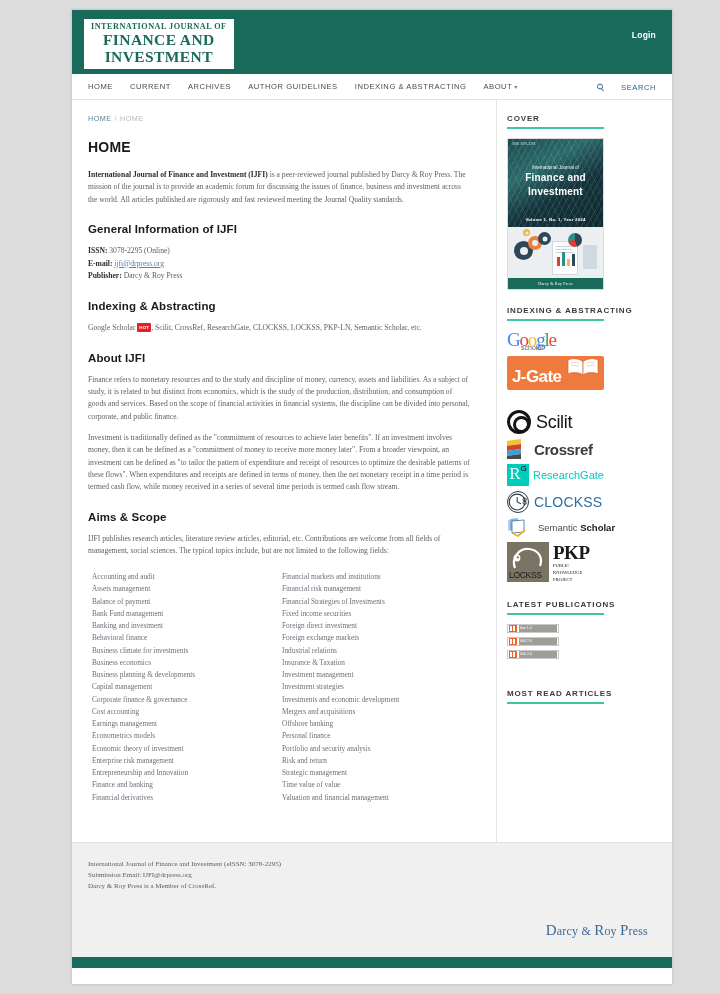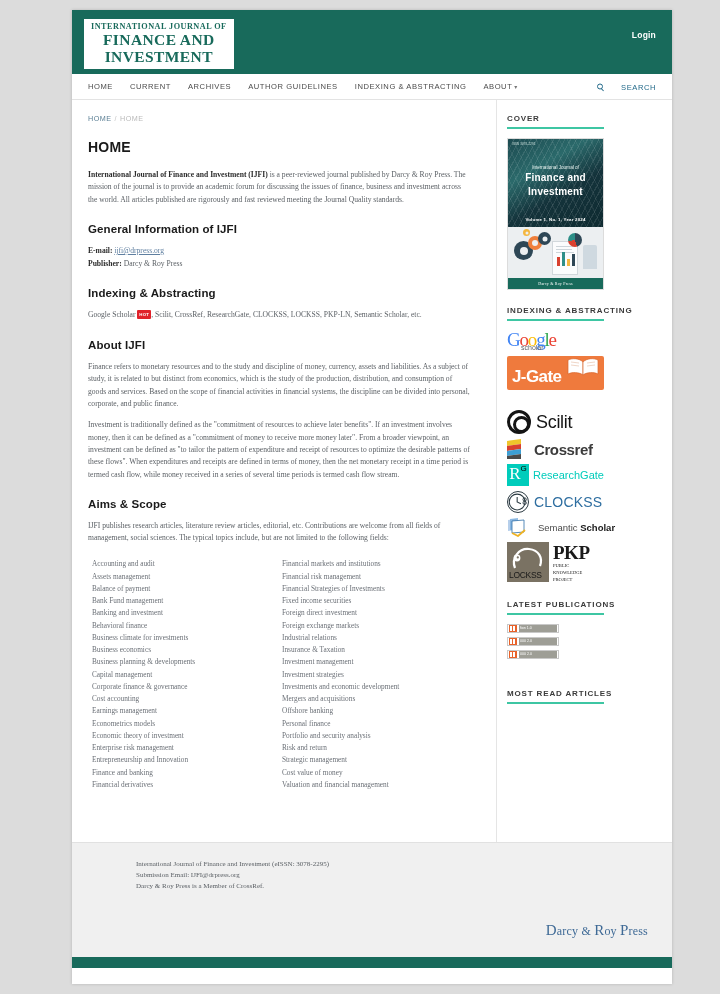--- a/index.html
+++ b/index.html
@@ -363,21 +363,21 @@
     padding-left: 1px; overflow: hidden; white-space: nowrap;
   }
 
   
   .footer {
     background: #f0f0f0; border-top: 1px solid #e1e1e1;
     padding: 16px 20px 10px 16px; position: relative; min-height: 115px;
   }
   .footer-line {
     font-family: "Liberation Serif", serif;
-    font-size: 7px; color: #5c6166; line-height: 1.55; margin-left: 48px;
+    font-size: 7px; color: #5c6166; line-height: 1.55;
   }
   .footer-brand {
     position: absolute; right: 24px; bottom: 18px;
     font-family: "Liberation Serif", serif;
     font-size: 12px; color: #3f6a96; letter-spacing: .2px;
   }
   .footer-brand .cap { font-size: 15px; }
   .footer-bar { height: 11px; background: #186a5b; }
 </style>
 </head>
@@ -414,20 +414,21 @@
       <div class="breadcrumb">
         <a>HOME</a><span class="sep">/</span><span class="cur">HOME</span>
       </div>
 
       <h1 class="page-title">HOME</h1>
 
       <p class="body"><b>International Journal of Finance and Investment (IJFI)</b><span> is a peer-reviewed journal published by Darcy &amp; Roy Press. The mission of the journal is to provide an academic forum for discussing the issues of finance, business and investment across the world. All articles published are rigorously and fast reviewed meeting the Journal Quality standards.</span></p>
 
       <h2 class="sec">General Information of IJFI</h2>
 
+      <div class="kv"><b>ISSN:</b><span> 3078-2295 (Online)</span></div>
       <div class="kv"><b>E-mail:</b> <a>ijfi@drpress.org</a></div>
       <div class="kv"><b>Publisher:</b><span> Darcy &amp; Roy Press</span></div>
 
       <h2 class="sec">Indexing &amp; Abstracting</h2>
       <div class="kv"><span>Google Scholar</span> <span class="hot">HOT</span><span>, Scilit, CrossRef, ResearchGate, CLOCKSS, LOCKSS, PKP-LN, Semantic Scholar, etc.</span></div>
 
       <h2 class="sec">About IJFI</h2>
       <p class="body">Finance refers to monetary resources and to the study and discipline of money, currency, assets and liabilities. As a subject of study, it is related to but distinct from economics, which is the study of the production, distribution, and consumption of goods and services. Based on the scope of financial activities in financial systems, the discipline can be divided into personal, corporate, and public finance.</p>
       <p class="body" style="margin-top:9px">Investment is traditionally defined as the "commitment of resources to achieve later benefits". If an investment involves money, then it can be defined as a "commitment of money to receive more money later". From a broader viewpoint, an investment can be defined as "to tailor the pattern of expenditure and receipt of resources to optimize the desirable patterns of these flows". When expenditures and receipts are defined in terms of money, then the net monetary receipt in a time period is termed cash flow, while money received in a series of several time periods is termed cash flow stream.</p>
 
@@ -467,21 +468,21 @@
           <div class="topic">Insurance &amp; Taxation</div>
           <div class="topic">Investment management</div>
           <div class="topic">Investment strategies</div>
           <div class="topic">Investments and economic development</div>
           <div class="topic">Mergers and acquisitions</div>
           <div class="topic">Offshore banking</div>
           <div class="topic">Personal finance</div>
           <div class="topic">Portfolio and security analysis</div>
           <div class="topic">Risk and return</div>
           <div class="topic">Strategic management</div>
-          <div class="topic">Cost value of money</div>
+          <div class="topic">Time value of value</div>
           <div class="topic">Valuation and financial management</div>
         </div>
       </div>
     </div>
 
     <div class="side-col">
 
       <div class="side-block">
         <div class="side-head">COVER</div>
         <div class="side-rule"></div>

